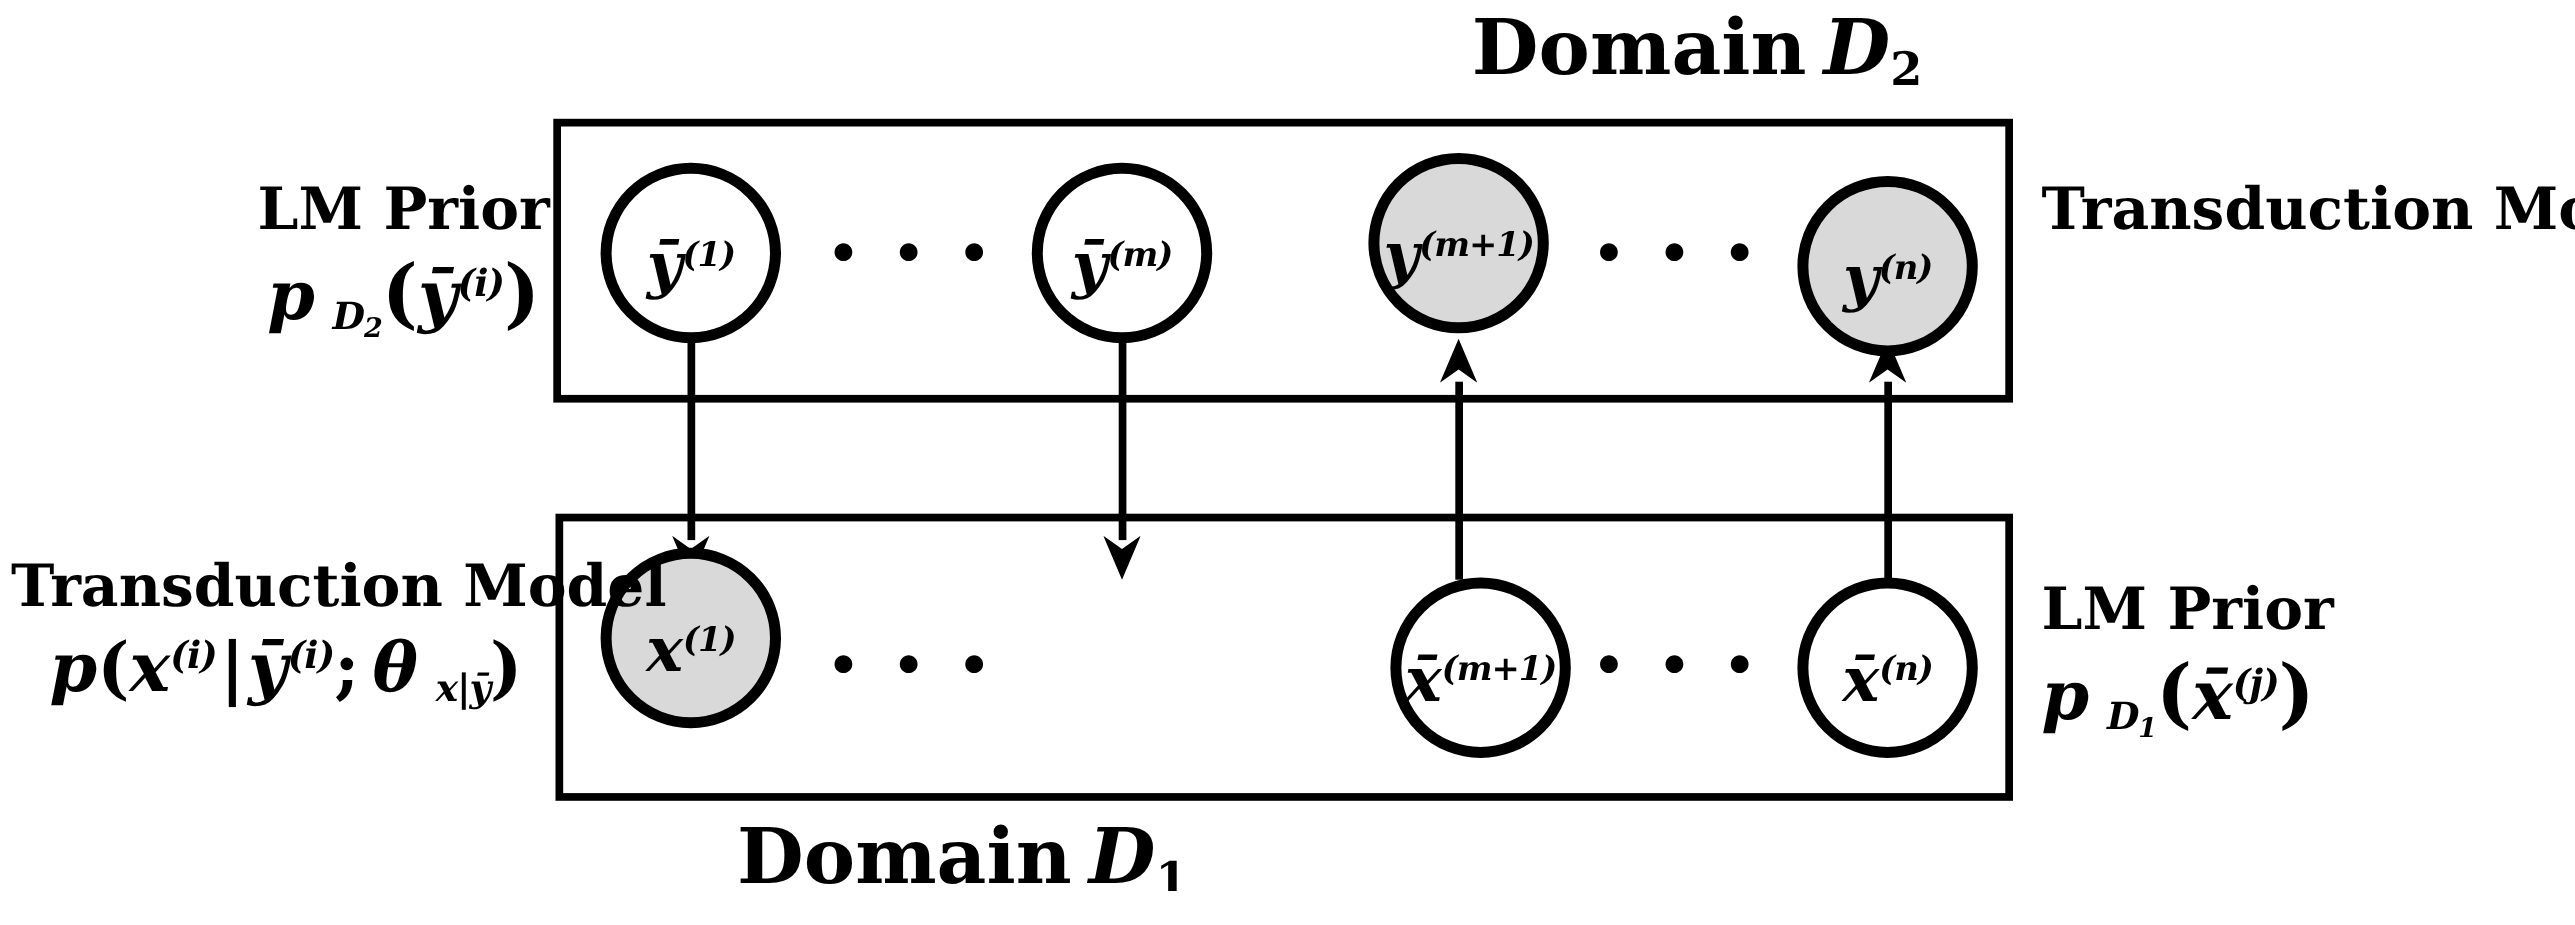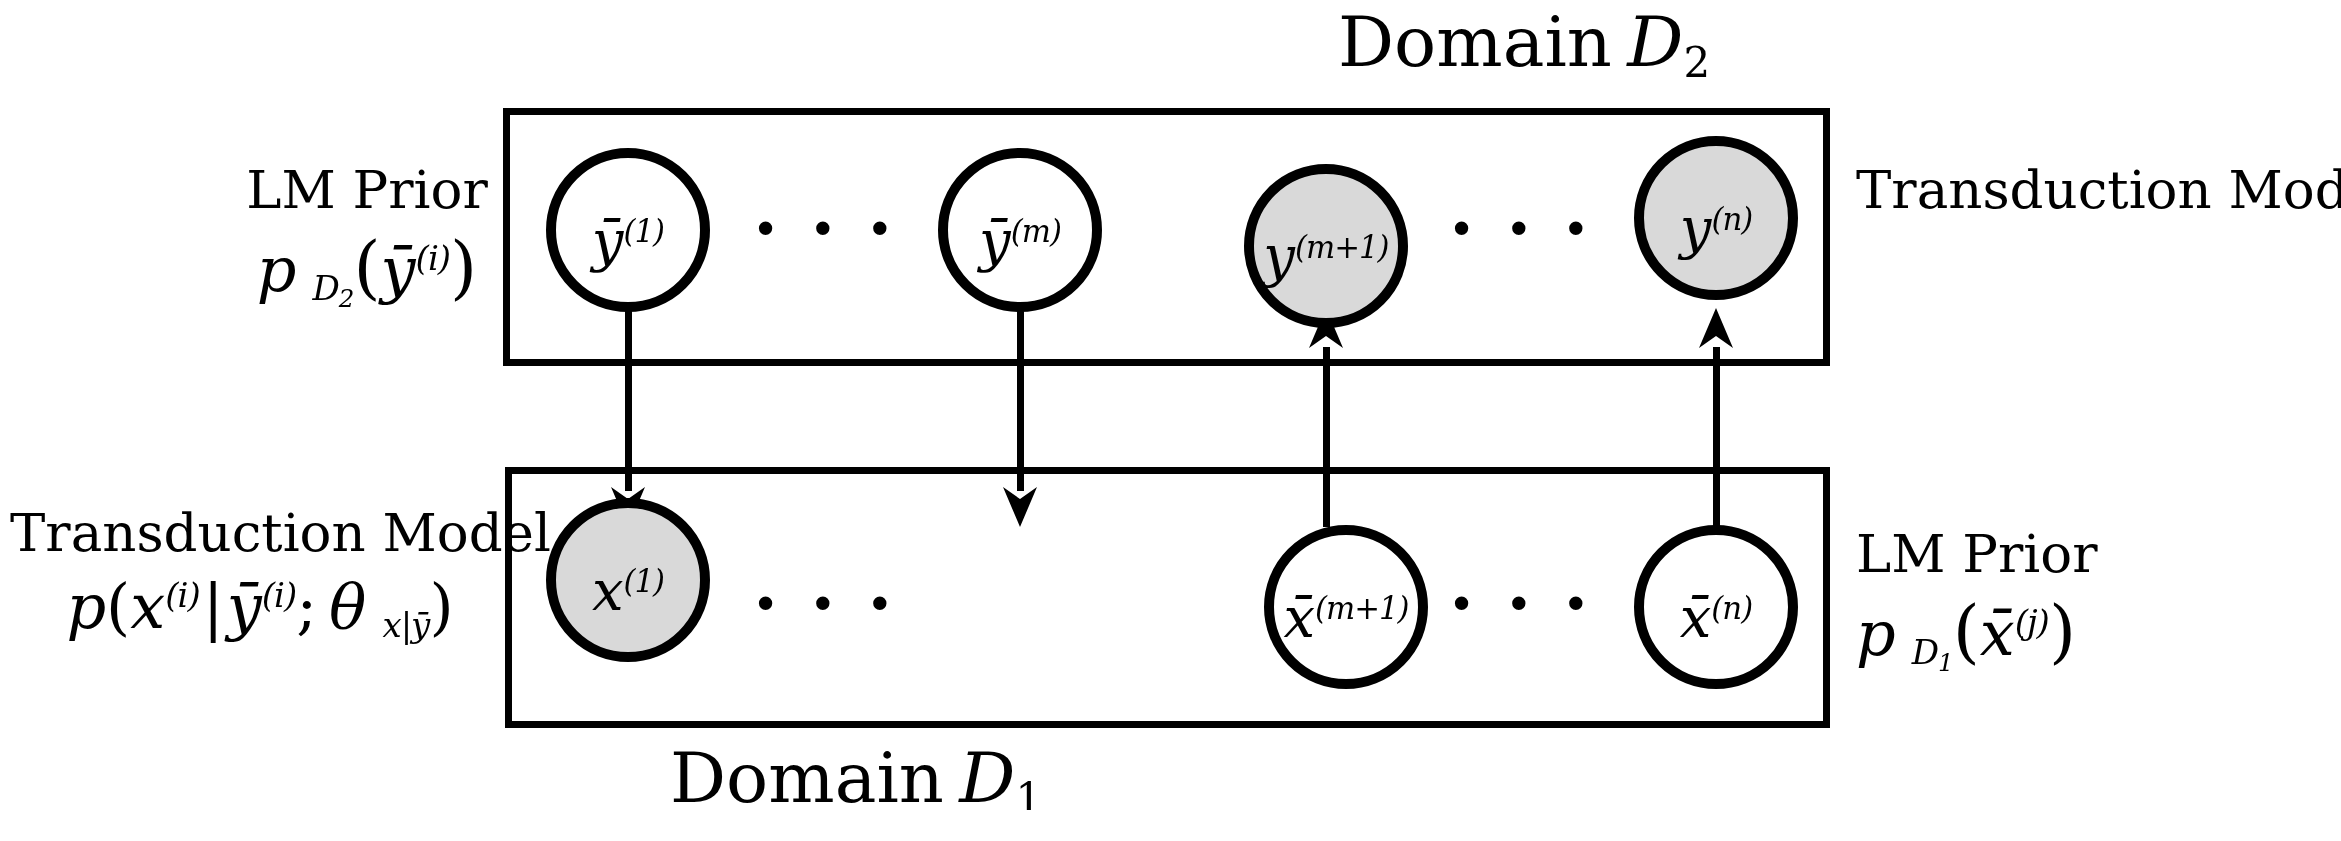--- a/index.html
+++ b/index.html
@@ -1,19 +1,19 @@
 <!DOCTYPE html>
 <html style="--stroke: #000000; --background: #ffffff; --node-shaded-fill: #d9d9d9;"><head>
 <meta charset="utf-8">
 <style>
   html, body { margin:0; padding:0; background:#ffffff; }
   .canvas {
     position:relative; width:2341px; height:810px;
     background:var(--background,#ffffff); color:var(--stroke,#000000);
-    font-family:"DejaVu Serif","Liberation Serif",serif; overflow:hidden;
+    font-family:"DejaVu Serif","Liberation Serif",serif; overflow:hidden;font-weight:bold;
   }
 
   
   .box { position:absolute; border:7px solid var(--stroke,#000); box-sizing:border-box; background:transparent; z-index:1; }
   #box-d2 { left:503px; top:108px; width:1327px; height:258px; }
   #box-d1 { left:505px; top:467px; width:1325px; height:261px; }
 
   
   .domain-title { position:absolute; font-size:70px; line-height:1.1; white-space:nowrap; z-index:4; }
   #title-d2 { left:1338px; top:4px; }
@@ -25,22 +25,22 @@
   .node {
     position:absolute; width:164px; height:164px; box-sizing:border-box;
     border:10px solid var(--stroke,#000); border-radius:50%;
     background:#ffffff; display:flex; align-items:center; justify-content:center; z-index:3;
   }
   .node.shaded { background:var(--node-shaded-fill,#d9d9d9); }
   .node .lbl { font-size:56px; font-style:italic; line-height:1; white-space:nowrap; transform:translateY(3px);margin-top:16px; }
   .node .lbl sup { font-size:0.55em; line-height:0; vertical-align:0.6em; letter-spacing:-1px; }
   #n-y1  { left:546px;  top:148px; }
   #n-ym  { left:938px;  top:148px; }
-  #n-ym1 { left:1244px; top:164px; }
-  #n-yn  { left:1634px; top:136px; }
+  #n-ym1 { left:1244px; top:139px; }
+  #n-yn  { left:1634px; top:160px; }
   #n-x1  { left:546px;  top:498px; }
   #n-xm  { left:938px;  top:525px; }
   #n-xm1 { left:1264px; top:525px; }
   #n-xn  { left:1634px; top:525px; }
 
   
   .shaft { position:absolute; width:7px; background:var(--stroke,#000); z-index:2; }
   #sh-1 { left:625px;  top:311px; height:180px; }
   #sh-2 { left:1017px; top:311px; height:180px; }
   #sh-3 { left:1323px; top:347px; height:180px; }

